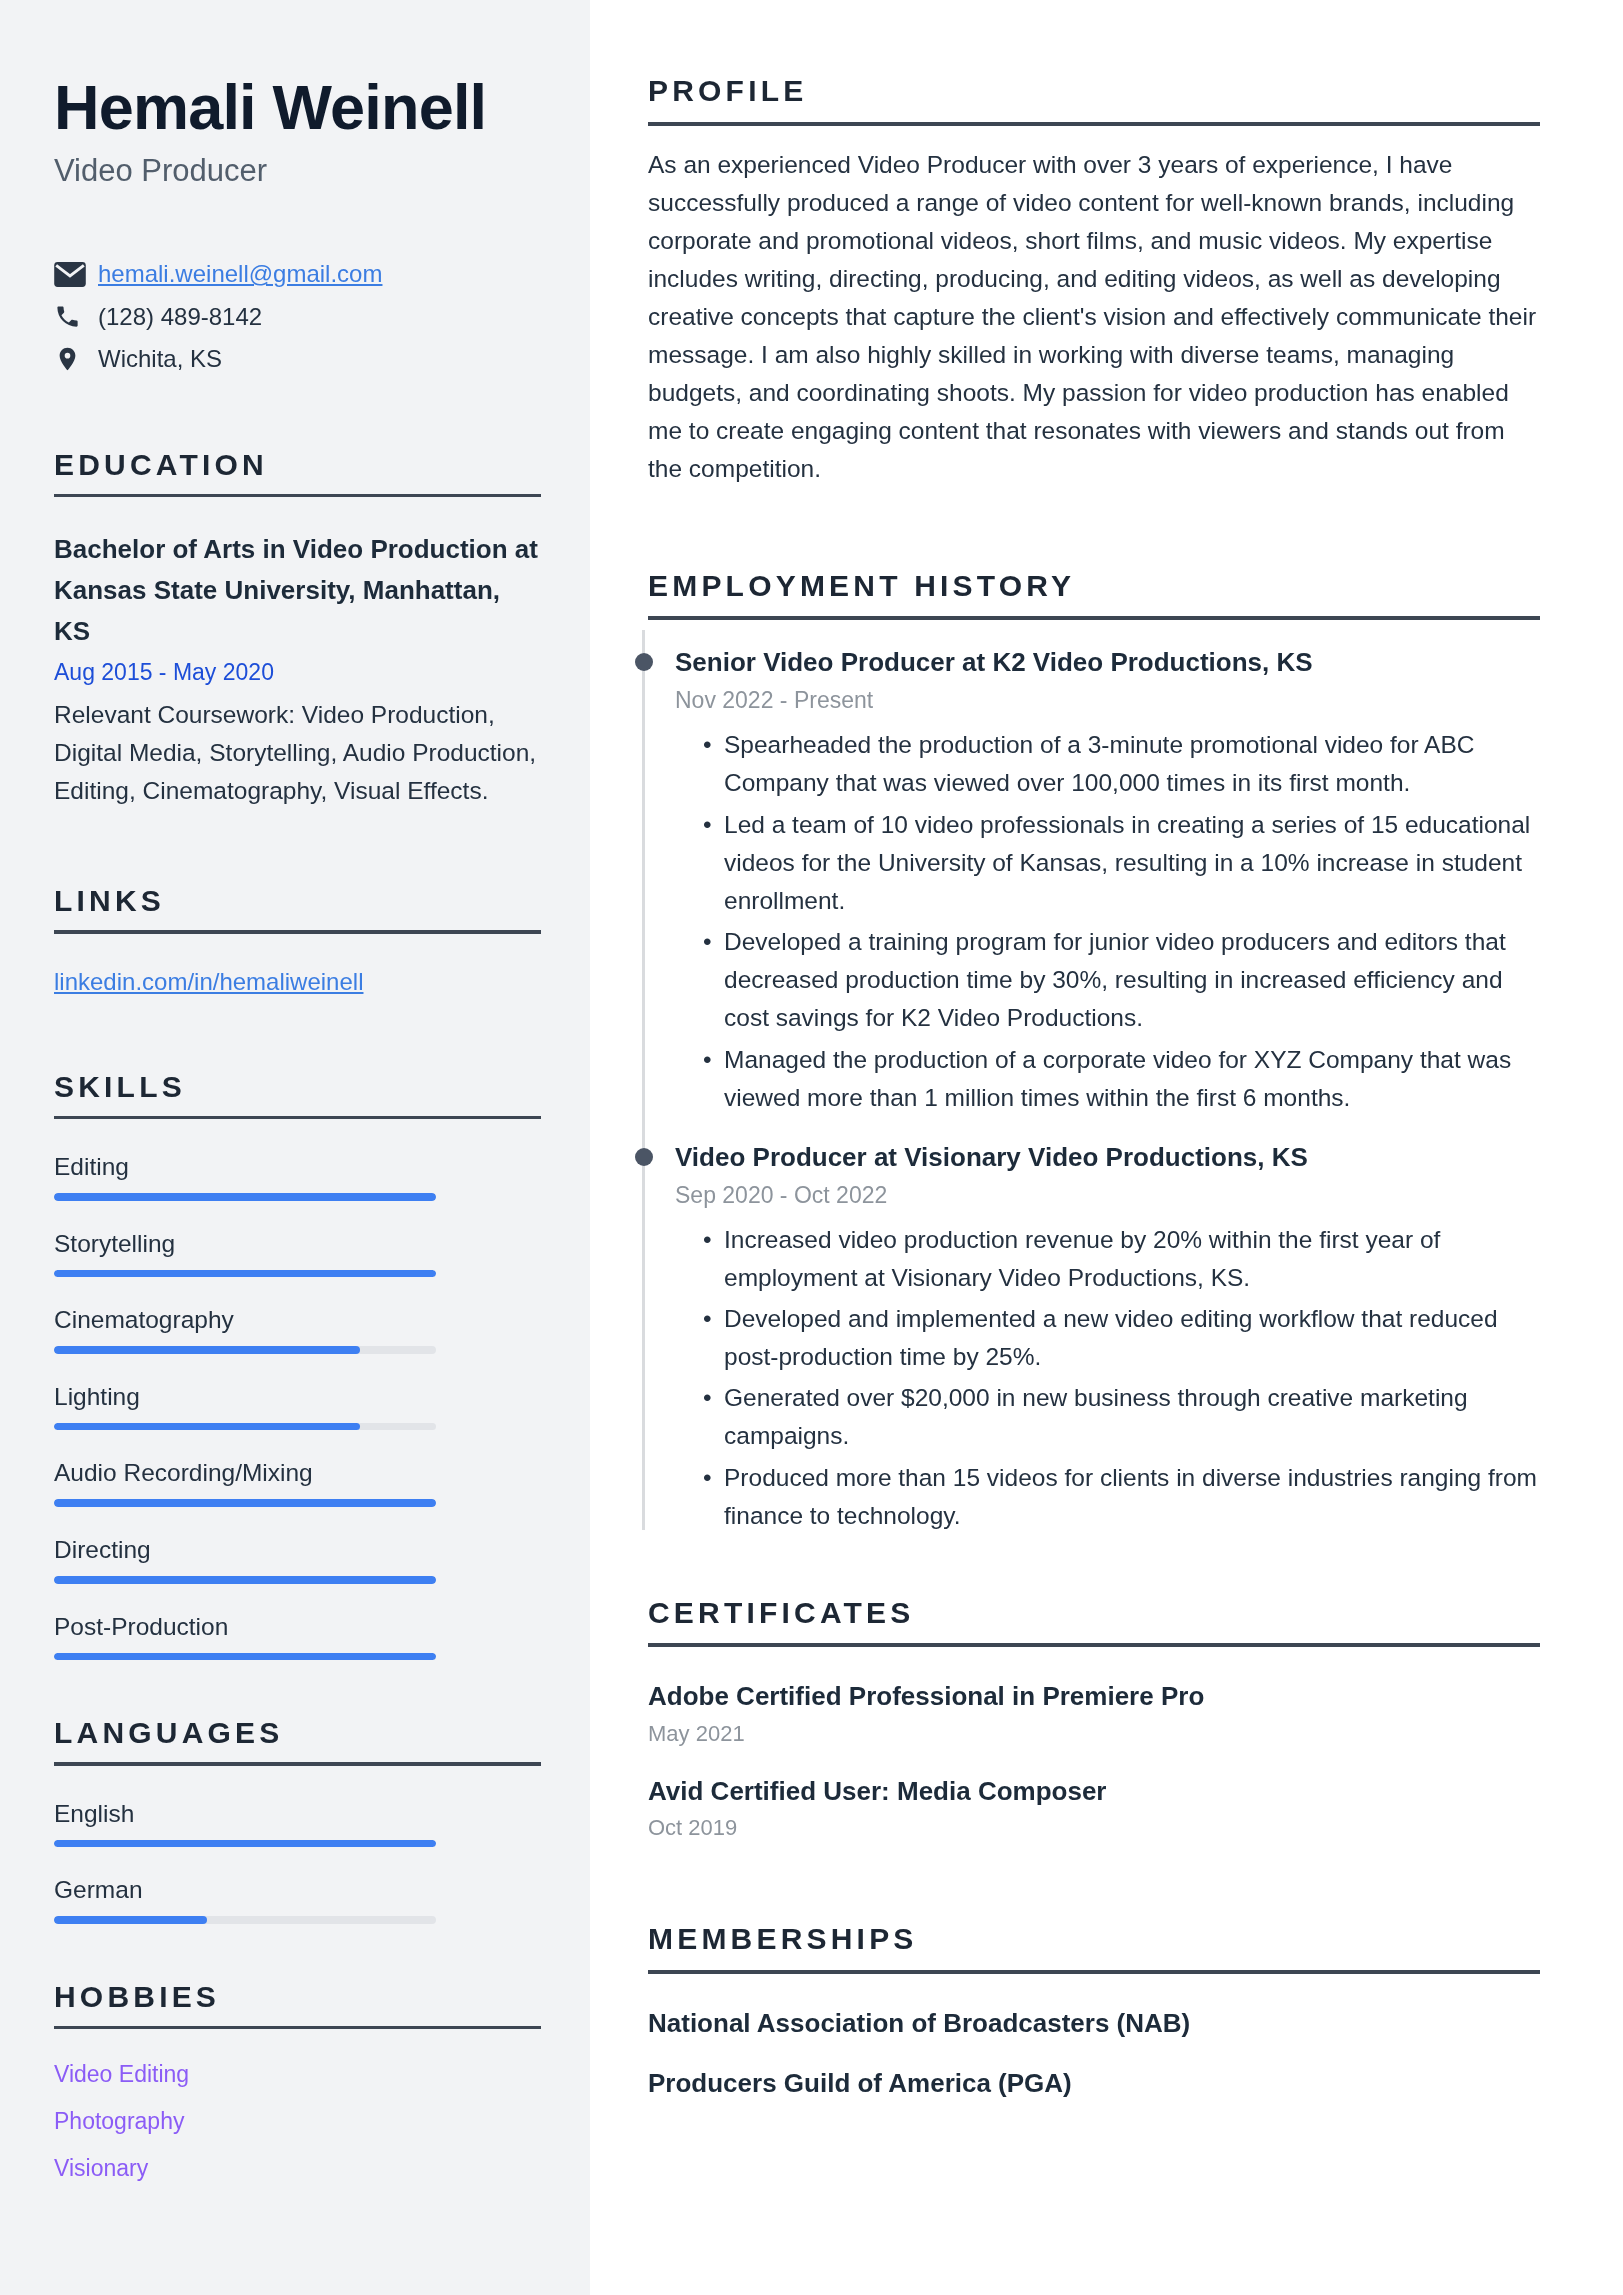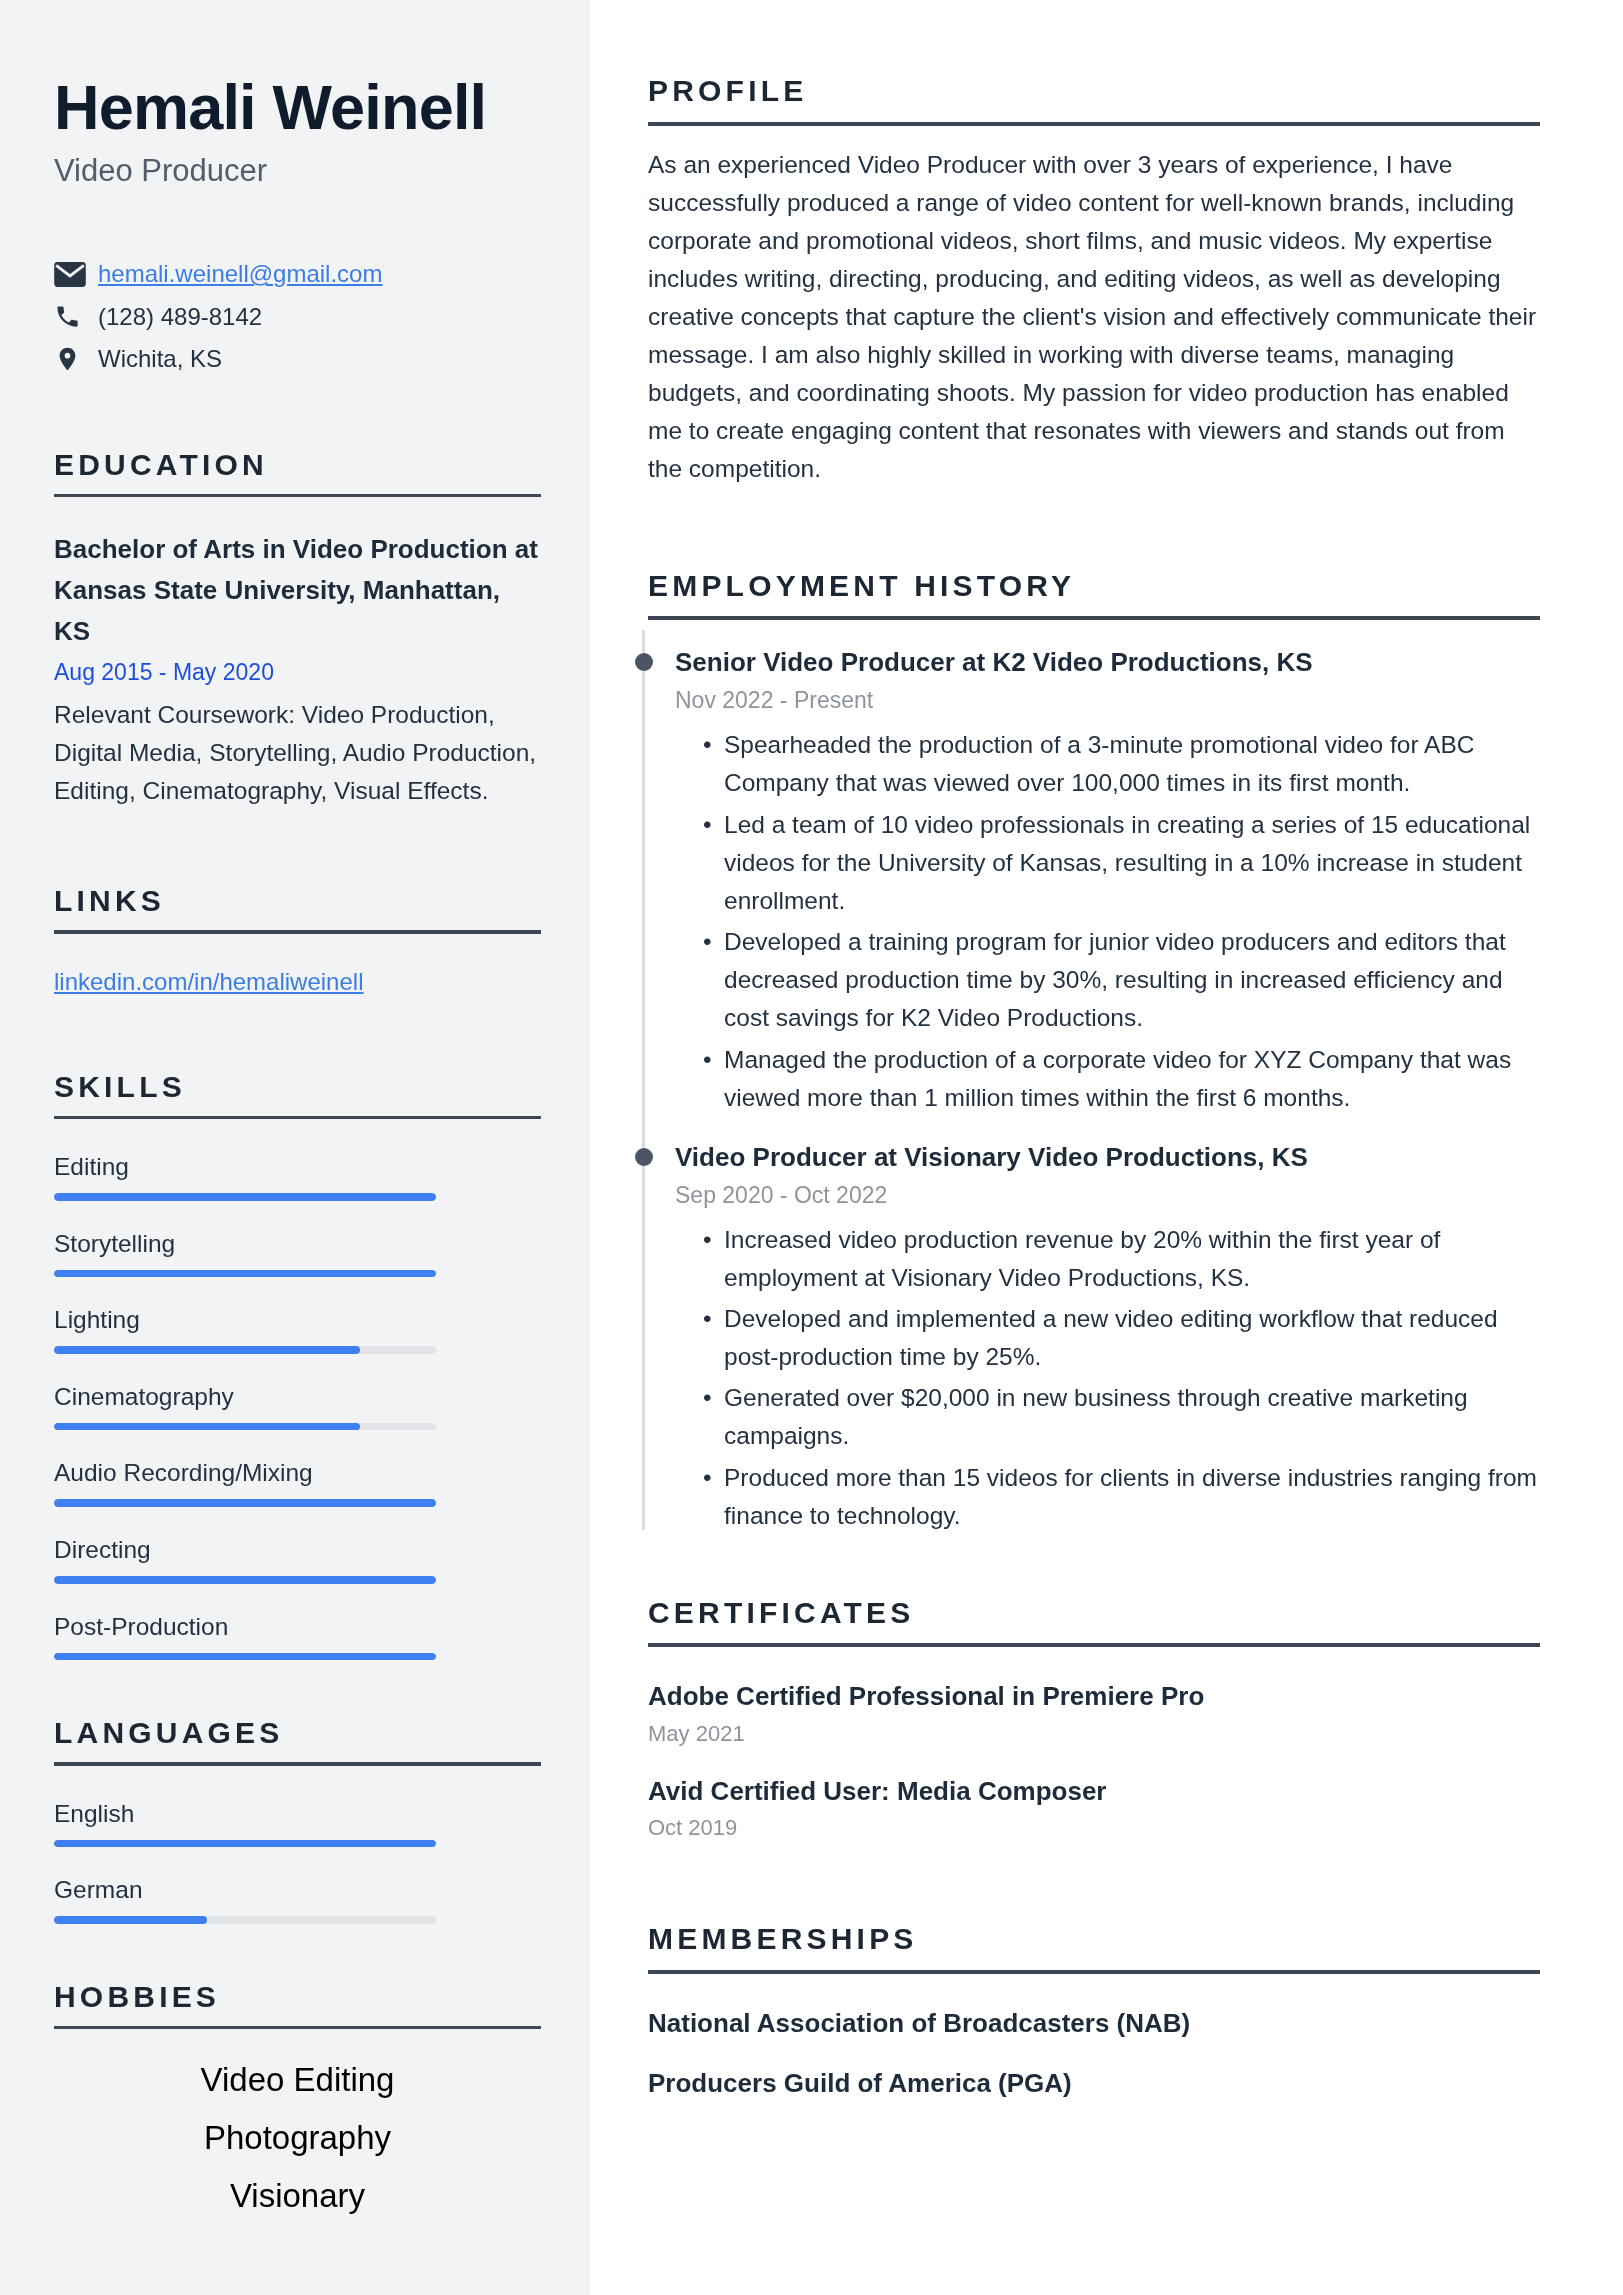--- a/index.html
+++ b/index.html
@@ -26,21 +26,21 @@
 
   .edu-degree { margin-top:32px; font-size:26px; font-weight:700; line-height:1.58; color:#1d2b3a; }
   .muted-date { margin-top:7px; font-size:23px; color:#1d4ed8; }
   .edu-coursework { margin-top:10px; font-size:24.5px; line-height:1.55; color:#243140; }
 
   .side-list { margin-top:34px; }
   .skill { margin-bottom:29px; }
   .skill .lbl { font-size:24.5px; color:#243140; }
   .bar { margin-top:12px; width:382px; height:7.6px; border-radius:4.2px; background:#e2e4e8; overflow:hidden; }
   .fill { height:7.6px; border-radius:4.2px; background:#3e7ff2; }
-  .hobby { font-size:33px; color:#000000; margin-bottom:20px;text-align:center; }
+  .hobby { font-size:23px; color:#8b5cf6; margin-bottom:20px; }
   .side-list.hobbies { margin-top:32px; }
 
   
   .main-col { flex:1; background:#ffffff; padding:74px 52px 51px 58px; }
   .profile-text { margin-top:20px; font-size:24.5px; line-height:38px; color:#243140; }
 
   .main-section { margin-top:81px; }
   .main-section.certs { margin-top:61px; }
 
   .timeline { position:relative; margin-top:27px; }
@@ -125,27 +125,27 @@
               <div class="fill" style="width: 100%;"></div>
             </div>
         </div>
         <div class="skill">
           <div class="lbl">Storytelling</div>
           <div class="bar">
               <div class="fill" style="width: 100%;"></div>
             </div>
         </div>
         <div class="skill">
+          <div class="lbl">Cinematography</div>
+          <div class="bar">
+              <div class="fill" style="width: 80%;"></div>
+            </div>
+        </div>
+        <div class="skill">
           <div class="lbl">Lighting</div>
-          <div class="bar">
-              <div class="fill" style="width: 80%;"></div>
-            </div>
-        </div>
-        <div class="skill">
-          <div class="lbl">Cinematography</div>
           <div class="bar">
               <div class="fill" style="width: 80%;"></div>
             </div>
         </div>
         <div class="skill">
           <div class="lbl">Audio Recording/Mixing</div>
           <div class="bar">
               <div class="fill" style="width: 100%;"></div>
             </div>
         </div>

